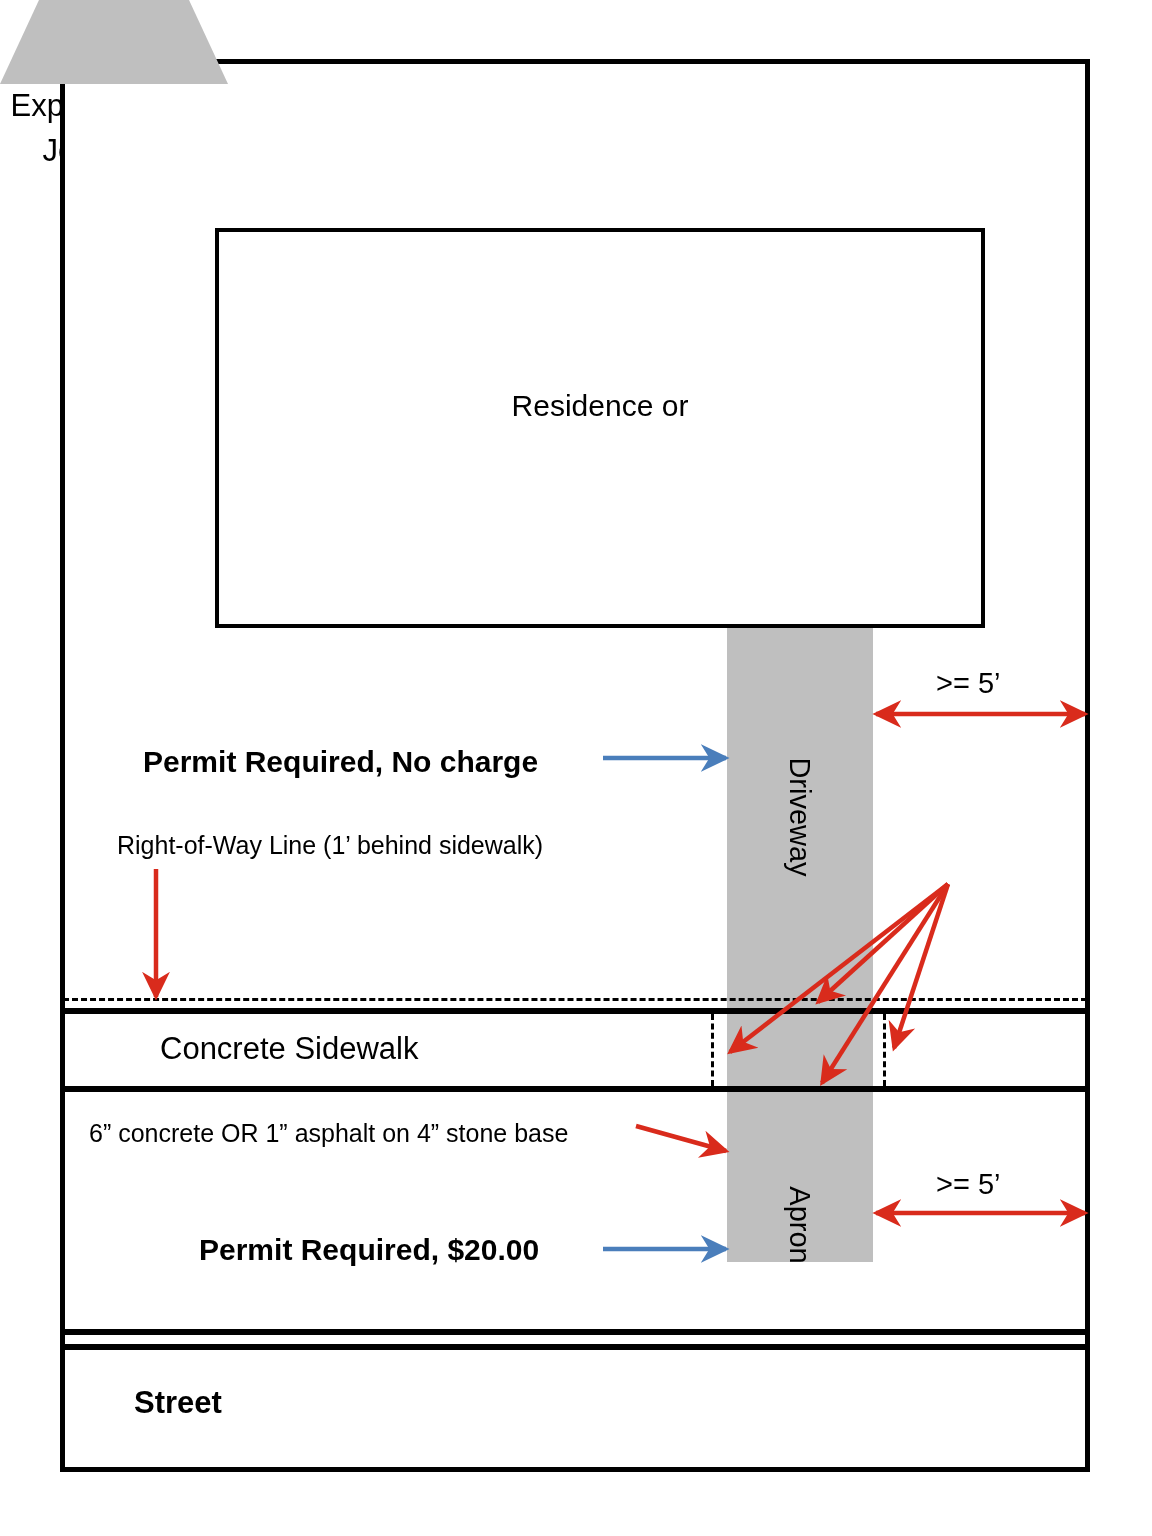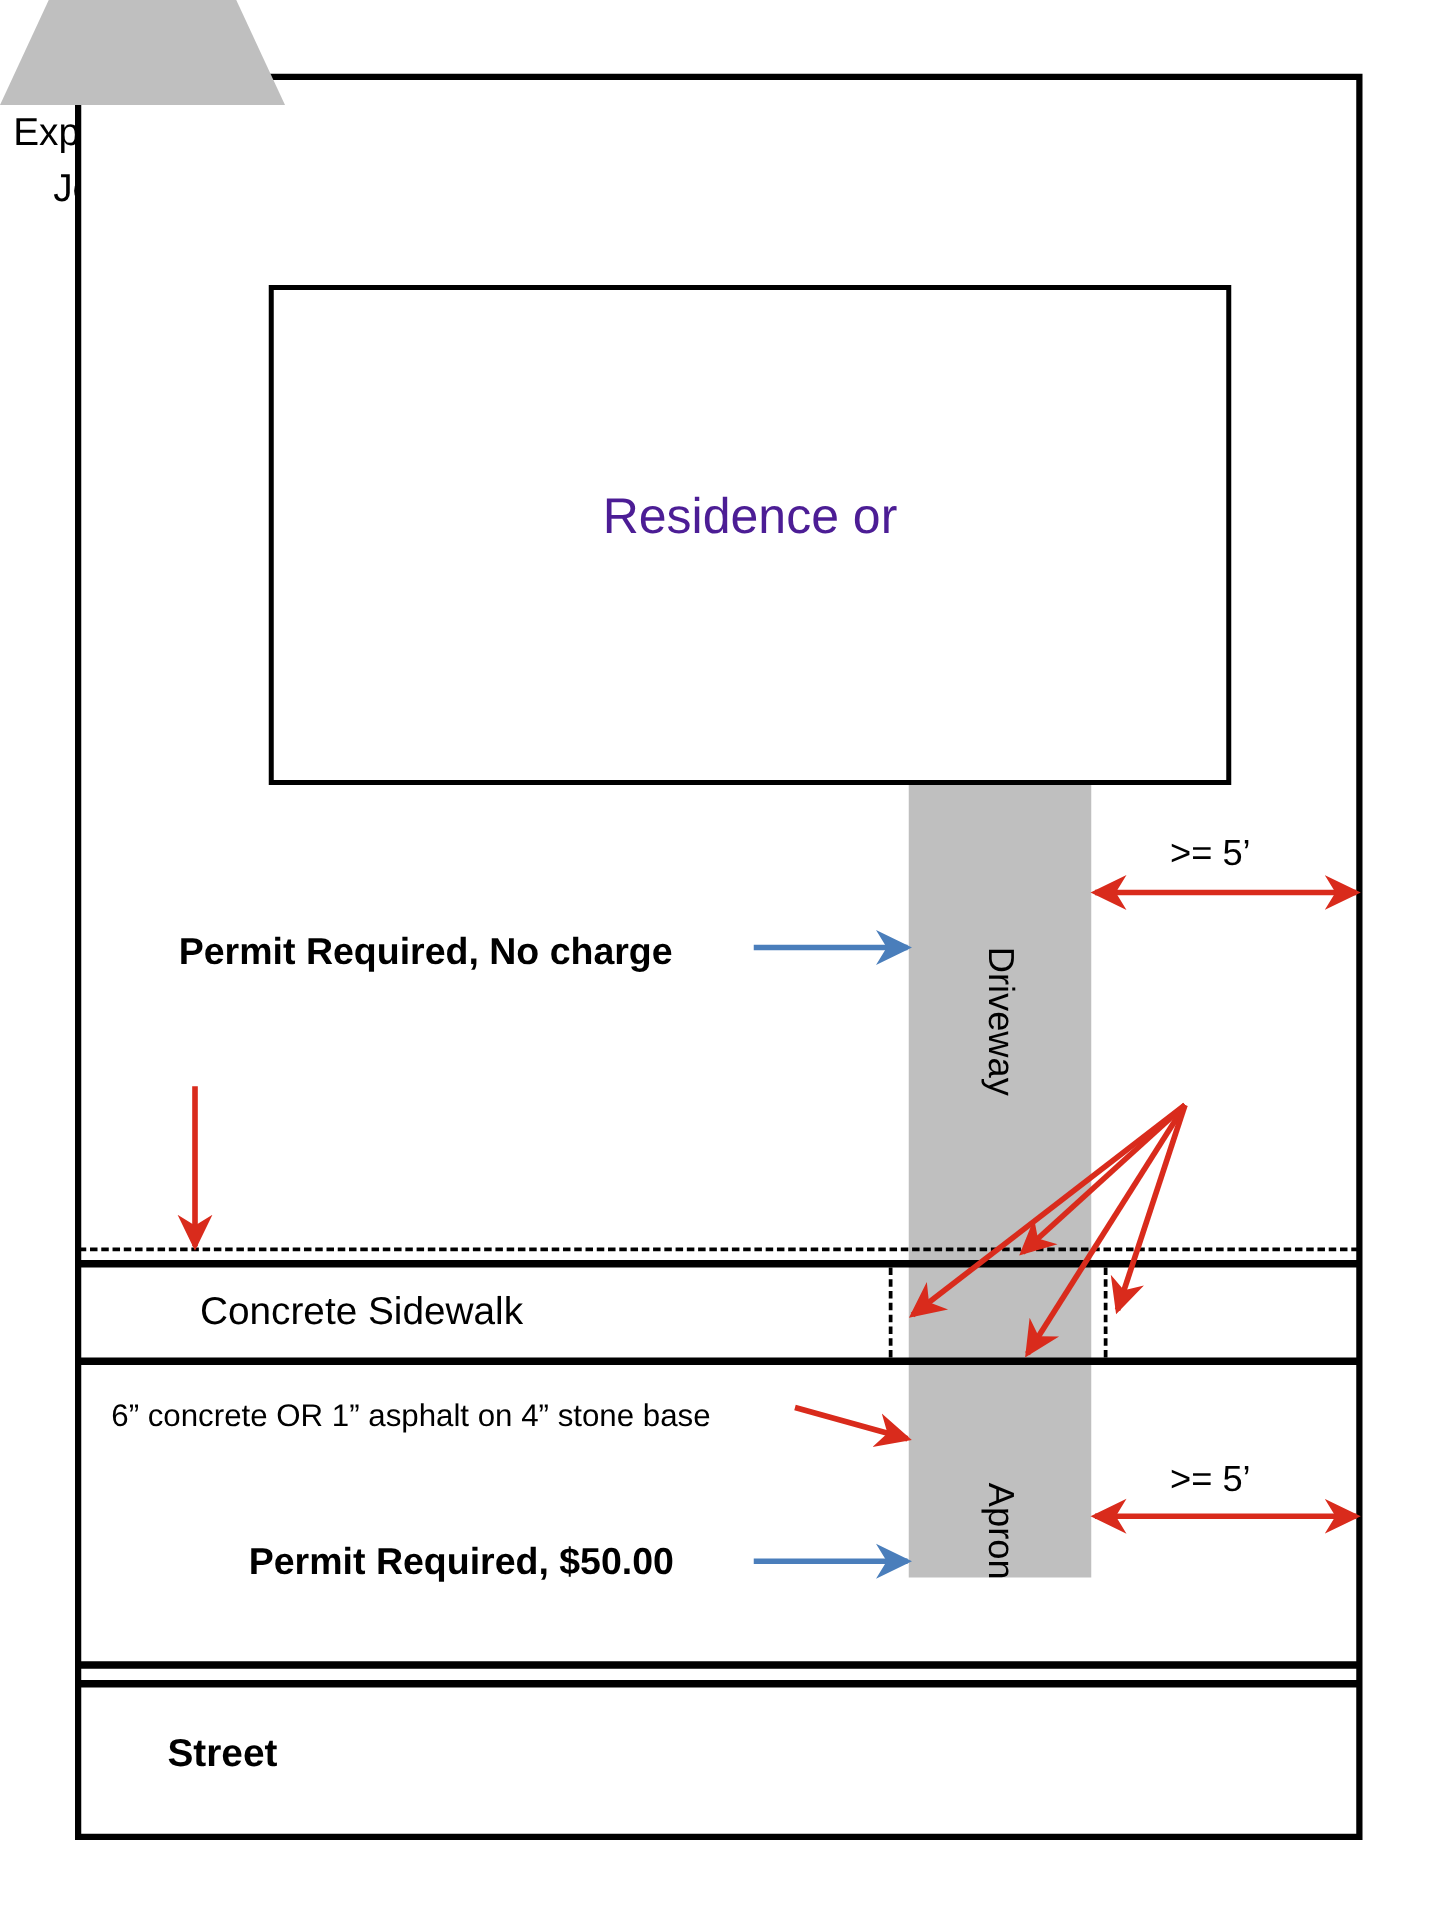--- a/index.html
+++ b/index.html
@@ -54,23 +54,23 @@
     border: 4px solid #000000;
     box-sizing: border-box;
     background: #ffffff;
   }
   #residence-label {
     position: absolute;
     left: 0;
     top: 152px;
     width: 100%;
     text-align: center;
-    font-size: 40px;
+    font-size: 30px;
     line-height: 1.47;
-    color: #4c1d95;
+    color: #000000;
   }
   #residence-label span { display: block; }
   
   .pavement {
     position: absolute;
     background: #bfbfbf;
   }
   #driveway-strip {
     left: 727px;
     top: 628px;
@@ -229,23 +229,24 @@
 
   <div class="hline" id="sidewalk-top"></div>
   <div class="hline" id="sidewalk-bot"></div>
   <div class="vjoint" id="vjoint-left"></div>
   <div class="vjoint" id="vjoint-right"></div>
 
   <div class="hline" id="curb-top"></div>
   <div class="hline" id="curb-bot"></div>
 
   <div class="label" id="permit-free-label">Permit Required, No charge</div>
+  <div class="label" id="row-text-label">Right-of-Way Line (1’ behind sidewalk)</div>
   <div class="label" id="sidewalk-label">Concrete Sidewalk</div>
   <div class="label" id="base-spec-label">6” concrete OR  1” asphalt on 4” stone base</div>
-  <div class="label" id="permit-fee-label">Permit Required, $50.00</div>
+  <div class="label" id="permit-fee-label">Permit Required, $20.00</div>
   <div class="label" id="street-label">Street</div>
 
   <div id="expansion-joints-label">
     <span>Expansion</span>
     <span>Joints</span>
   </div>
 
   <div class="dim-label" id="dim-label-top">&gt;= 5’</div>
   <div class="dim-label" id="dim-label-bottom">&gt;= 5’</div>
 

